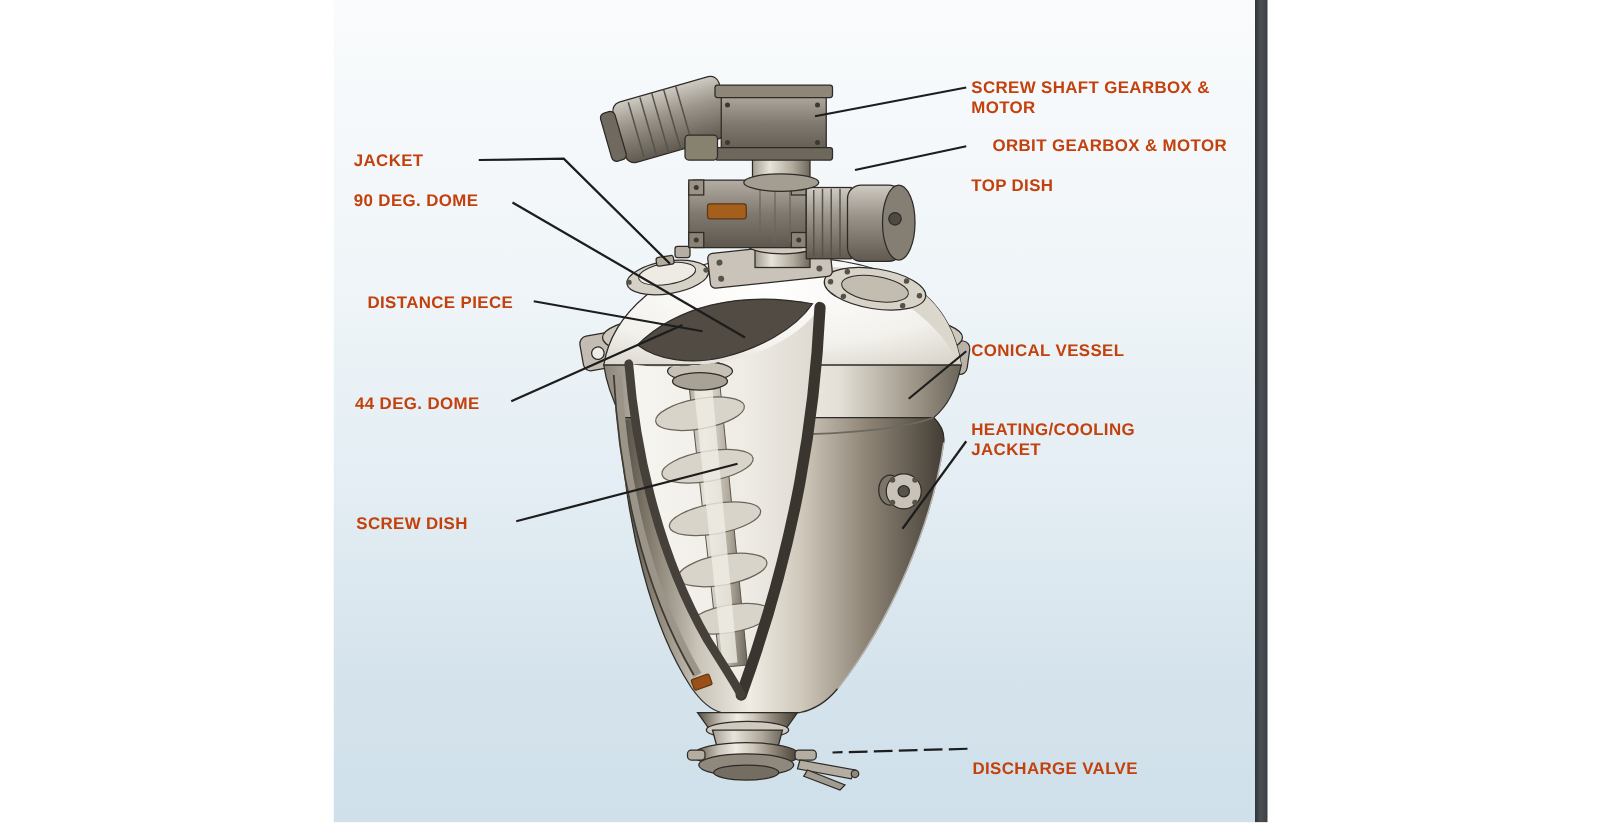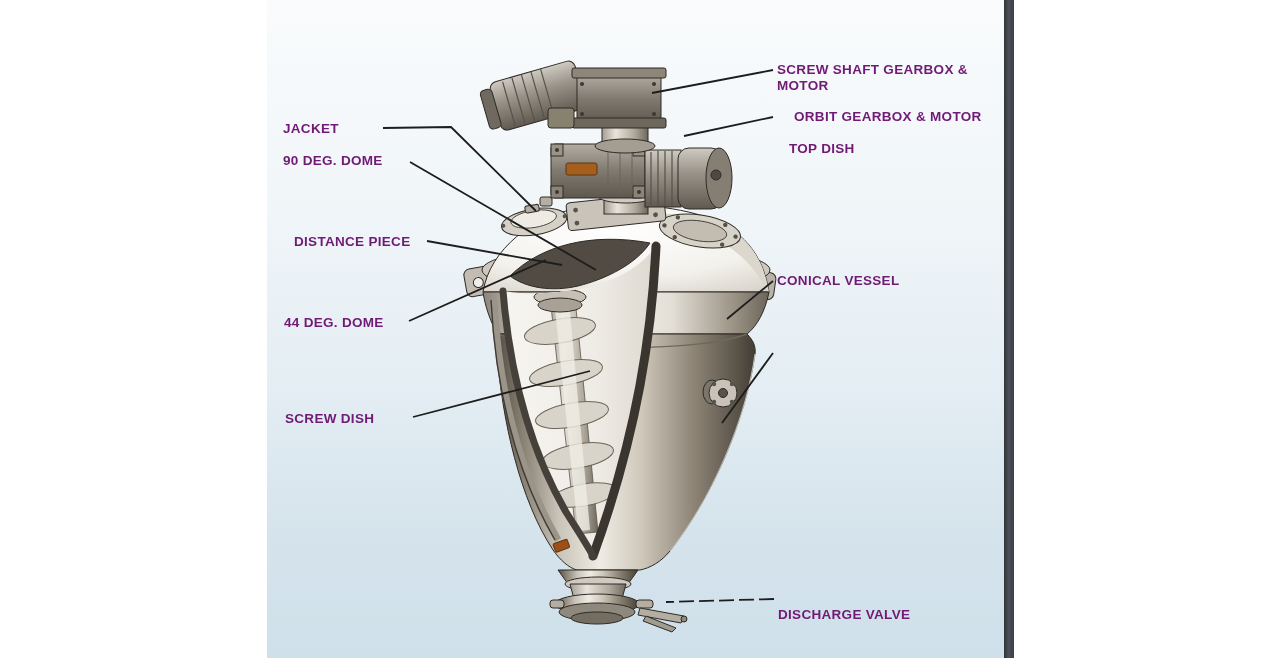--- a/index.html
+++ b/index.html
@@ -13,21 +13,21 @@
     background:linear-gradient(180deg,#f9fbfc 0%,#f1f6f9 30%,#e3edf3 60%,#d5e3ec 82%,#cfe0ea 100%);
   }
   .edge-bar{
     position:absolute;left:1004px;top:0;width:10px;height:658px;
     background:linear-gradient(90deg,#2f3437 0%,#4a5055 45%,#3c4145 100%);
   }
   svg.diagram{position:absolute;left:0;top:0;}
   .lbl{
     position:absolute;
     font-weight:bold;font-size:13.5px;line-height:16px;
-    color:#701a75;letter-spacing:.3px;white-space:pre-line;
+    color:#c2410c;letter-spacing:.3px;white-space:pre-line;
   }
 </style>
 </head>
 <body>
 
 <div class="canvas">
   <div class="content"></div>
 
   <svg class="diagram" width="1280" height="658" viewBox="0 0 1280 658">
     <defs>
@@ -277,18 +277,20 @@
 
   <div class="lbl" style="left:283px;top:121px;">JACKET</div>
   <div class="lbl" style="left:283px;top:153px;">90 DEG. DOME</div>
   <div class="lbl" style="left:294px;top:234px;">DISTANCE PIECE</div>
   <div class="lbl" style="left:284px;top:315px;">44 DEG. DOME</div>
   <div class="lbl" style="left:285px;top:411px;">SCREW DISH</div>
 
   <div class="lbl" style="left:777px;top:62px;width:240px;">SCREW SHAFT GEARBOX &amp;
 MOTOR</div>
   <div class="lbl" style="left:794px;top:109px;">ORBIT GEARBOX &amp; MOTOR</div>
-  <div class="lbl" style="left:777px;top:141px;margin-left:12px;">TOP DISH</div>
+  <div class="lbl" style="left:777px;top:141px;">TOP DISH</div>
   <div class="lbl" style="left:777px;top:273px;">CONICAL VESSEL</div>
+  <div class="lbl" style="left:777px;top:336px;width:180px;">HEATING/COOLING
+JACKET</div>
   <div class="lbl" style="left:778px;top:591px;margin-top:16px;">DISCHARGE VALVE</div>
 
   <div class="edge-bar"></div>
 </div>
 
 </body></html>

